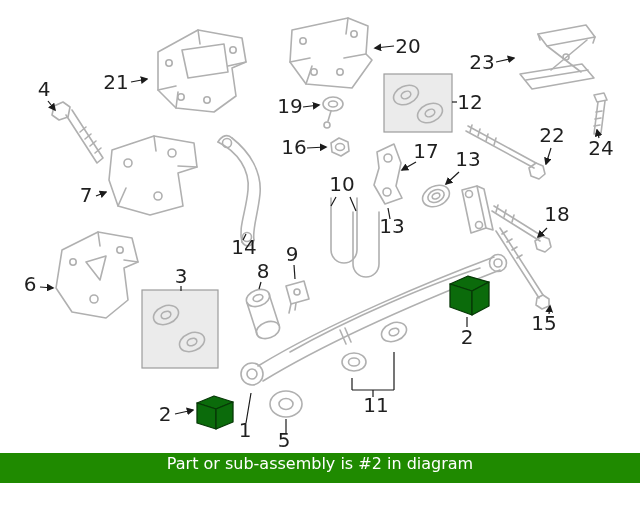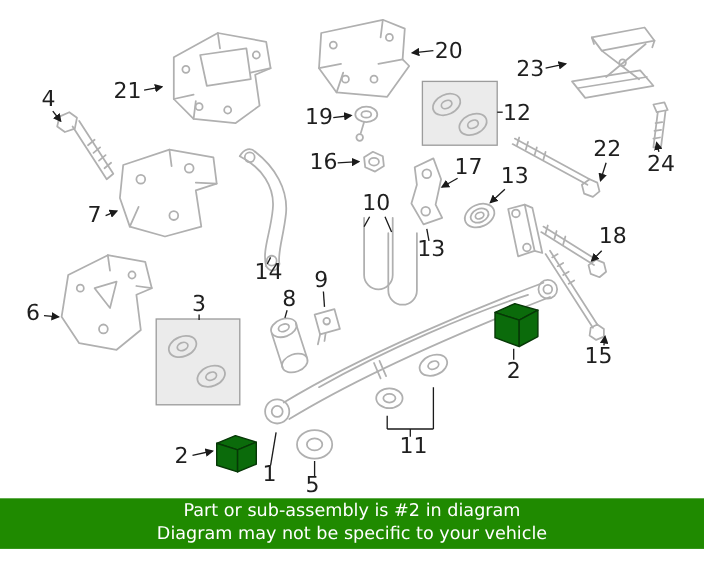--- a/index.html
+++ b/index.html
@@ -5,23 +5,23 @@
   html,body{margin:0;padding:0;background:#ffffff;}
   .stage{position:relative;width:640px;height:512px;background:#ffffff;overflow:hidden;
          font-family:"DejaVu Sans", sans-serif;}
   .stage svg{position:absolute;left:0;top:0;display:block;}
   .part{fill:none;stroke:var(--line-gray,#b0b0b0);stroke-width:1.6;stroke-linejoin:round;stroke-linecap:round;}
   .box{fill:var(--box-fill,#ebebeb);stroke:#9c9c9c;stroke-width:1.2;}
   .lead{fill:none;stroke:#1b1b1b;stroke-width:1.2;}
   .arr{marker-end:url(#ah);}
   .num{font-family:"DejaVu Sans", sans-serif;font-size:20px;fill:var(--label-color,#1f1f1f);text-anchor:middle;}
   .green{fill:var(--highlight-green,#0b6b0b);stroke:#07380 7;stroke:#073807;stroke-width:1.3;stroke-linejoin:round;}
-  .banner{position:absolute;left:0;top:453px;width:640px;height:46px;
+  .banner{position:absolute;left:0;top:453px;width:640px;height:30px;
           background:var(--banner-bg,#1f8a00);color:var(--banner-text,#ffffff);
-          display:flex;flex-direction:column;align-items:center;justify-content:flex-start;
+          display:flex;flex-direction:column;align-items:center;justify-content:space-between;
           font-size:16px;line-height:21px;}
 </style>
 </head>
 <body>
 
 <div class="stage">
 
   <svg width="640" height="452" viewBox="0 0 640 452">
     <defs>
       <marker id="ah" viewBox="0 0 10 10" refX="8" refY="5" markerWidth="6.5" markerHeight="6.5" orient="auto-start-reverse">
@@ -278,16 +278,15 @@
     <text class="num" x="544" y="330">15</text>
     <text class="num" x="467" y="344">2</text>
     <text class="num" x="376" y="412">11</text>
     <text class="num" x="284" y="447">5</text>
     <text class="num" x="245" y="437">1</text>
     <text class="num" x="165" y="421">2</text>
   </svg>
 
   <div class="banner">
     <div>Part or sub-assembly is #2 in diagram</div>
-    <div>Diagram may not be specific to your vehicle</div>
   </div>
 
 </div>
 
 </body></html>

